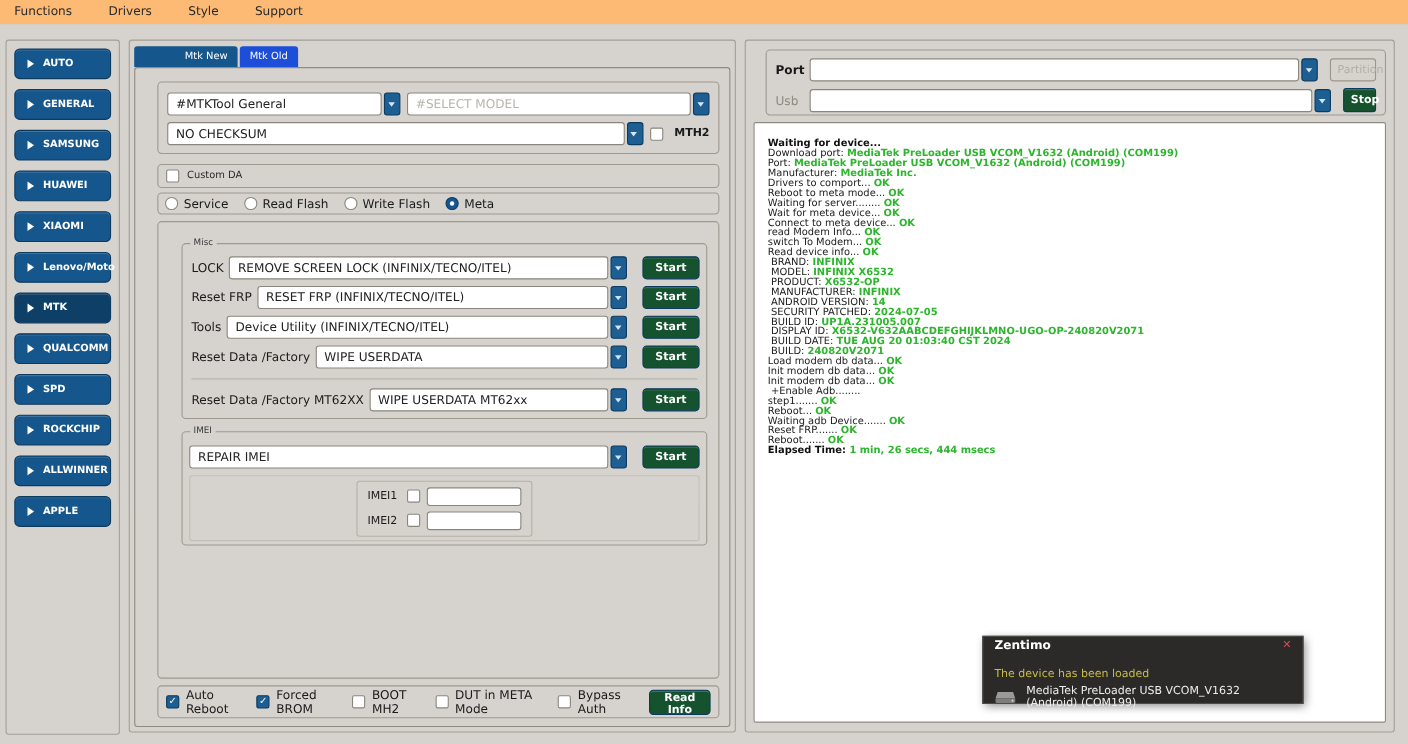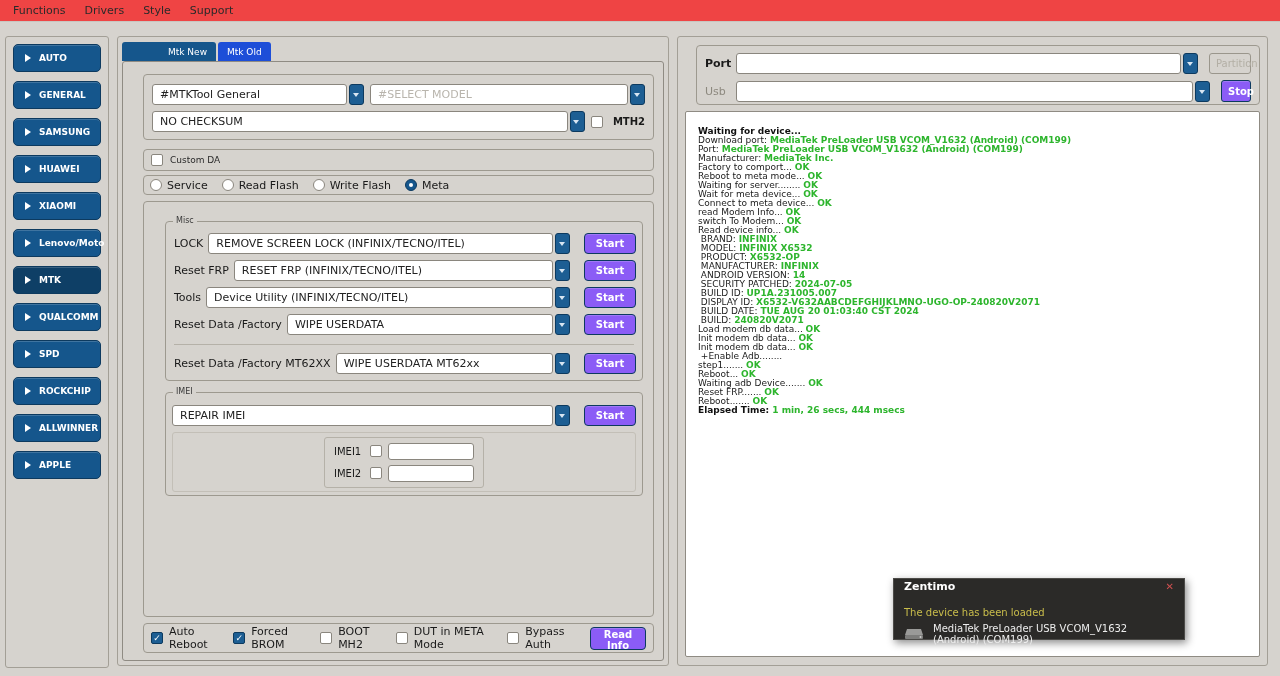--- a/index.html
+++ b/index.html
@@ -1,21 +1,21 @@
 <!DOCTYPE html>
 <html><head>
 <meta charset="utf-8">
 <style>
   html,body{margin:0;padding:0;}
   body{width:1280px;height:676px;position:relative;overflow:hidden;
        background:#d6d3ce;font-family:"DejaVu Sans","Liberation Sans",sans-serif;
        -webkit-font-smoothing:antialiased;}
   
-  .menubar{position:absolute;left:0;top:0;width:100%;height:22px;background:#ef4444;
-           border-bottom:1px solid #c9c6c0;display:flex;align-items:center;gap:19px;
+  .menubar{position:absolute;left:0;top:0;width:100%;height:22px;background:#fdba74;
+           border-bottom:1px solid #c9c6c0;display:flex;align-items:center;gap:33px;
            padding-left:13px;box-sizing:border-box;font-size:11px;color:#2a2a2a;}
   .menu-item{cursor:default;}
   
   .gbox{border:1px solid #9d998f;border-radius:4px;box-sizing:border-box;position:relative;margin-left:11px;}
   .legend{position:absolute;top:-6px;left:7px;background:#d6d3ce;padding:0 3px;
           font-size:8px;color:#3a3a3a;line-height:10px;}
   .combo{display:flex;align-items:stretch;height:21px;min-width:0;}
   .cf{flex:1;background:#fff;border:1px solid #8a867e;border-radius:3px;font-size:11px;
       color:#222;display:flex;align-items:center;padding:0 7px;white-space:nowrap;
       overflow:hidden;min-width:0;}
@@ -26,21 +26,21 @@
       border-right:3px solid transparent;border-top:4px solid #d9e6f2;}
   .chk{width:12px;height:12px;background:#fff;border:1px solid #8a867e;border-radius:2px;
        box-sizing:border-box;font-size:9px;line-height:10px;text-align:center;color:#fff;
        flex:none;cursor:pointer;}
   .chk.on{background:#1d5e93;border-color:#0d3a5f;}
   .rad{width:12px;height:12px;border-radius:50%;background:#fff;border:1px solid #8a867e;
        box-sizing:border-box;position:relative;flex:none;cursor:pointer;}
   .rad.on{background:#15568c;border-color:#0d3a5f;}
   .rad.on::after{content:"";position:absolute;left:3px;top:3px;width:4px;height:4px;
        border-radius:50%;background:#fff;}
-  .bblue{background:#8b5cf6;color:#fff;border:1px solid #0d3a5f;border-radius:4px;
+  .bblue{background:#14532d;color:#fff;border:1px solid #0d3a5f;border-radius:4px;
        font-family:inherit;font-weight:700;font-size:10px;cursor:pointer;
        box-shadow:inset 0 1px 0 rgba(255,255,255,.18);}
   
   .sidebar{position:absolute;left:5px;top:36px;width:104px;height:632px;
            border:1px solid #a39f96;border-radius:3px;box-sizing:border-box;padding-top:7px;}
   .side-btn{width:88px;height:28px;margin:0 auto 9px auto;background:#15568c;
             border:1px solid #0d3a5f;border-radius:5px;box-sizing:border-box;color:#fff;
             font-size:9px;font-weight:700;display:flex;align-items:center;gap:8px;
             padding-left:11px;cursor:pointer;box-shadow:inset 0 1px 0 rgba(255,255,255,.18);}
   .side-btn.active{background:#0e3f66;}
@@ -342,21 +342,21 @@
         <span class="ca"></span>
       </div>
       <button class="bblue stop-btn">Stop</button>
     </div>
   </div>
   <div class="logbox">
       <div class="log-line"><span class="lb">Waiting for device...</span></div>
       <div class="log-line"><span class="ln">Download port: </span><span class="lg">MediaTek PreLoader USB VCOM_V1632 (Android) (COM199)</span></div>
       <div class="log-line"><span class="ln">Port: </span><span class="lg">MediaTek PreLoader USB VCOM_V1632 (Android) (COM199)</span></div>
       <div class="log-line"><span class="ln">Manufacturer: </span><span class="lg">MediaTek Inc.</span></div>
-      <div class="log-line"><span class="ln">Factory to comport... </span><span class="lg">OK</span></div>
+      <div class="log-line"><span class="ln">Drivers to comport... </span><span class="lg">OK</span></div>
       <div class="log-line"><span class="ln">Reboot to meta mode... </span><span class="lg">OK</span></div>
       <div class="log-line"><span class="ln">Waiting for server........ </span><span class="lg">OK</span></div>
       <div class="log-line"><span class="ln">Wait for meta device... </span><span class="lg">OK</span></div>
       <div class="log-line"><span class="ln">Connect to meta device... </span><span class="lg">OK</span></div>
       <div class="log-line"><span class="ln">read Modem Info... </span><span class="lg">OK</span></div>
       <div class="log-line"><span class="ln">switch To Modem... </span><span class="lg">OK</span></div>
       <div class="log-line"><span class="ln">Read device info... </span><span class="lg">OK</span></div>
       <div class="log-line"><span class="ln"> BRAND: </span><span class="lg">INFINIX</span></div>
       <div class="log-line"><span class="ln"> MODEL: </span><span class="lg">INFINIX X6532</span></div>
       <div class="log-line"><span class="ln"> PRODUCT: </span><span class="lg">X6532-OP</span></div>

